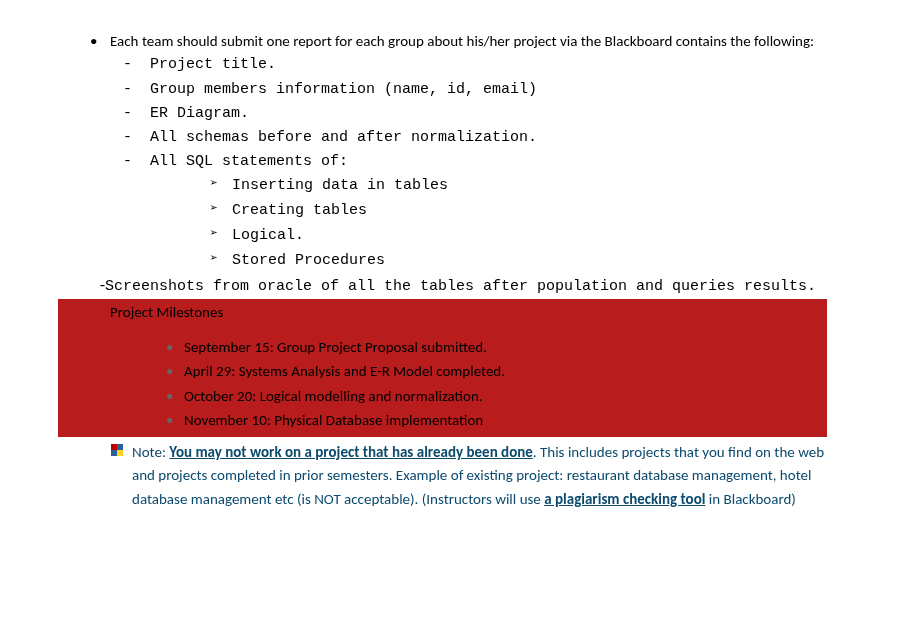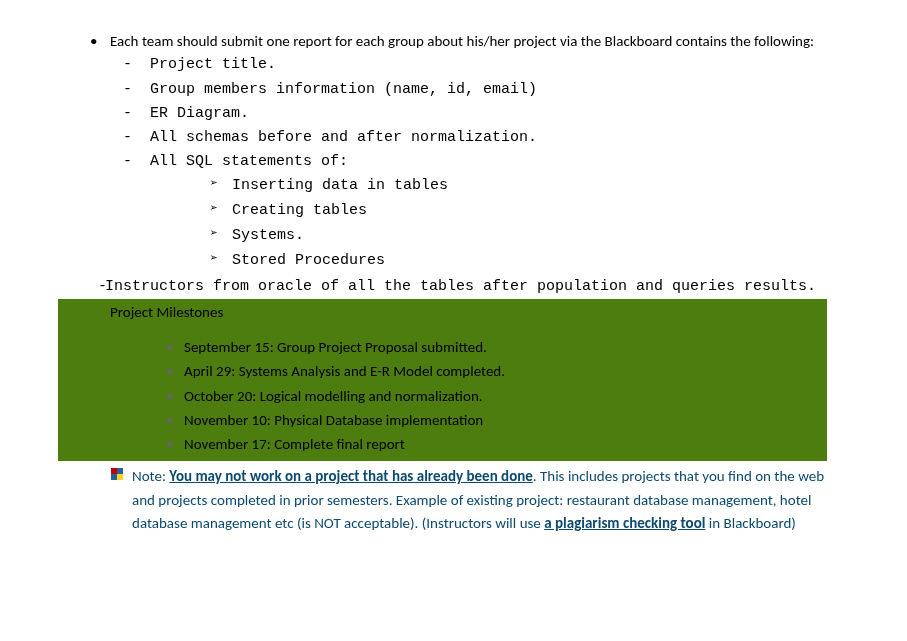--- a/index.html
+++ b/index.html
@@ -35,21 +35,21 @@
     .arrow-item { position: relative; padding-left: 32px; margin-bottom: 2px; }
     .arrow-item::before {
       content: "➢";
       position: absolute;
       left: 10px;
       top: 0;
       font-size: 13px;
       color: #000;
     }
     .milestone-section {
-      background: #4d7c0f;
+      background: #b91c1c;
       margin-left: -52px;
       padding: 2px 0 4px 52px;
     }
     .milestone-title { margin-bottom: 2px; }
     .milestone-list { list-style: none; margin-left: 40px; margin-top: 12px; }
     .milestone-item { position: relative; padding-left: 34px; margin-bottom: 1px; }
     .milestone-item::before {
       content: "•";
       position: absolute;
       left: 16px;
@@ -74,34 +74,33 @@
     <span>Each team should submit one report for each group about his/her project via the Blackboard contains the following:</span>
     <ul class="dash-list">
       <li class="dash-item"><span>Project title.</span></li>
       <li class="dash-item"><span>Group members information (name, id, email)</span></li>
       <li class="dash-item"><span>ER Diagram.</span></li>
       <li class="dash-item"><span>All schemas before and after normalization.</span></li>
       <li class="dash-item"><span>All SQL statements of:</span>
         <ul class="arrow-list">
           <li class="arrow-item"><span> Inserting data in tables</span></li>
           <li class="arrow-item"><span>Creating tables</span></li>
-          <li class="arrow-item"><span> Systems.</span></li>
+          <li class="arrow-item"><span> Logical.</span></li>
           <li class="arrow-item"><span>Stored Procedures</span></li>
         </ul>
       </li>
-      <li class="dash-item dash-indent" style="margin-left:-25px;"><span>Instructors from oracle of all the tables after population and queries results.</span></li>
+      <li class="dash-item dash-indent" style="margin-left:-25px;"><span>Screenshots from oracle of all the tables after population and queries results.</span></li>
     </ul>
     <div class="milestone-section">
       <div class="milestone-title">Project Milestones</div>
       <ul class="milestone-list">
         <li class="milestone-item"><span>September 15: Group Project Proposal submitted.</span></li>
         <li class="milestone-item"><span>April 29: Systems Analysis and E-R Model completed.</span></li>
         <li class="milestone-item"><span>October 20: Logical modelling and normalization.</span></li>
         <li class="milestone-item"><span>November 10: Physical Database implementation</span></li>
-        <li class="milestone-item"><span>November 17: Complete final report</span></li>
       </ul>
     </div>
     <div class="note-block">
       <div class="note-line1">
         <span class="note-icon">
           <svg width="16" height="16" viewBox="0 0 16 16">
             <rect x="1" y="1" width="6" height="6" fill="#c00000"></rect>
             <rect x="7" y="1" width="6" height="6" fill="#2a6099"></rect>
             <rect x="1" y="7" width="6" height="6" fill="#2a6099"></rect>
             <rect x="7" y="7" width="6" height="6" fill="#ffd320"></rect>

